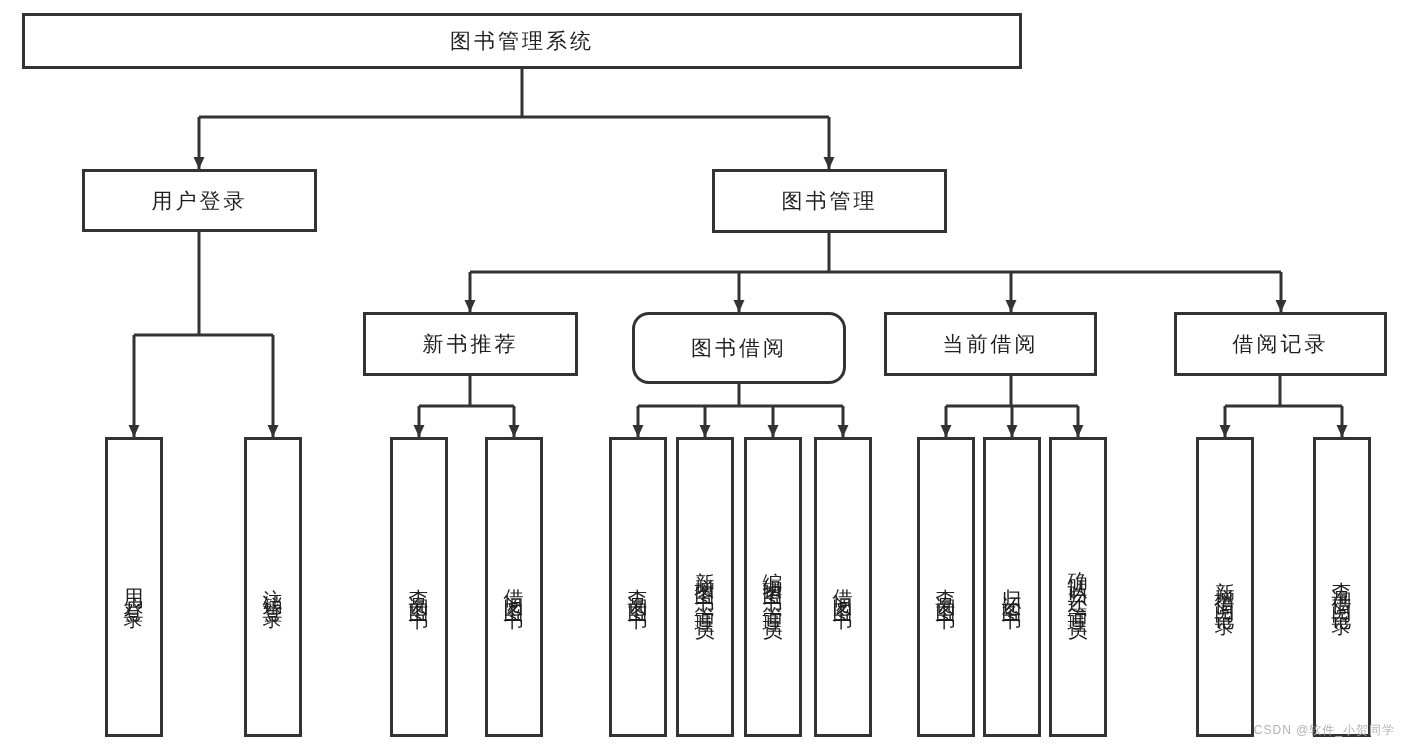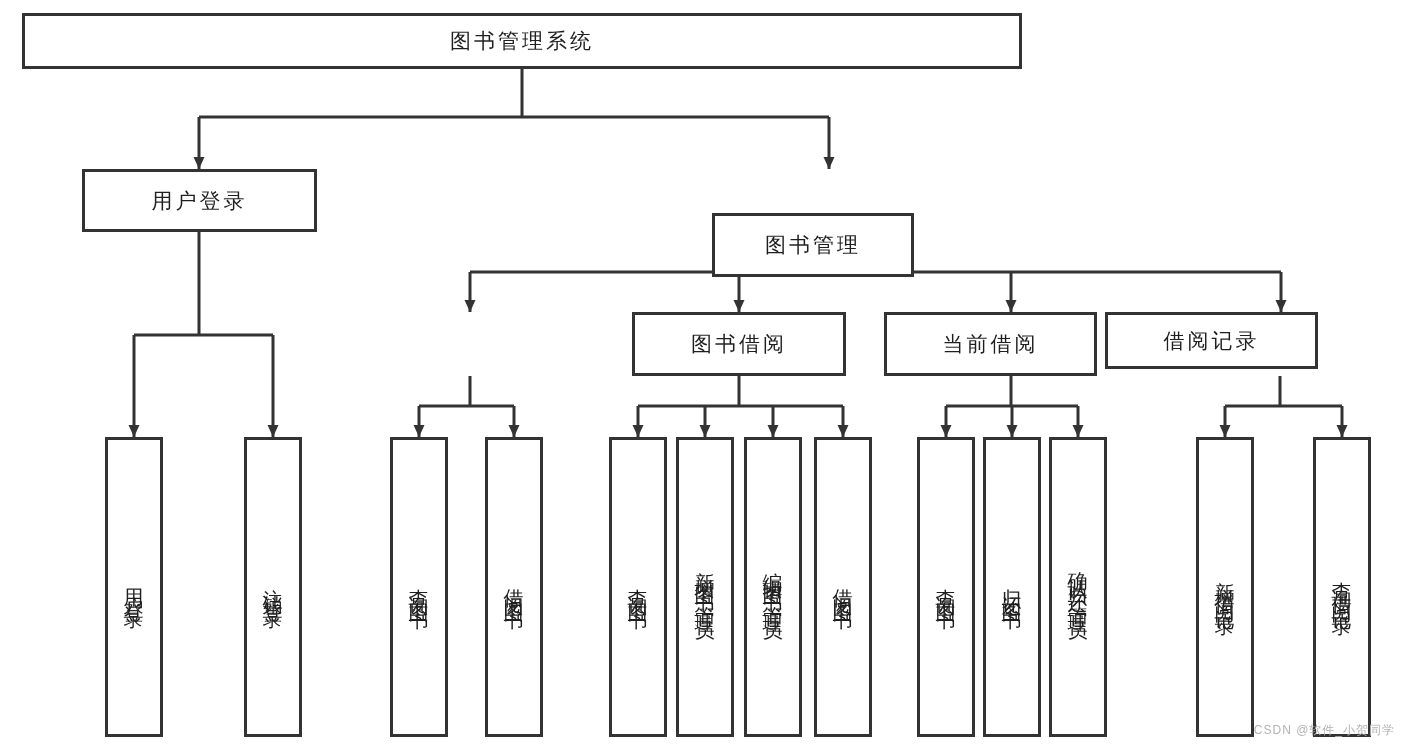--- a/index.html
+++ b/index.html
@@ -37,25 +37,25 @@
     writing-mode:vertical-rl;
     text-orientation:mixed;
     font-size:20px;
     letter-spacing:7px;
     line-height:1;
     white-space:nowrap;
   }
   
   .n-root{left:22px;top:13px;width:1000px;height:56px;}
   .n-l2a{left:82px;top:169px;width:235px;height:63px;}
-  .n-l2b{left:712px;top:169px;width:202px;height:64px;margin-top:44px;}
+  .n-l2b{left:712px;top:169px;width:235px;height:64px;}
   .n-l3a{left:363px;top:312px;width:215px;height:64px;}
-  .n-l3b{left:632px;top:312px;width:214px;height:64px;}
+  .n-l3b{left:632px;top:312px;width:214px;height:72px;border-radius:17px;}
   .n-l3c{left:884px;top:312px;width:213px;height:64px;}
-  .n-l3d{left:1105px;top:312px;width:213px;height:57px;}
+  .n-l3d{left:1174px;top:312px;width:213px;height:64px;}
   
   .f1{left:105px;}  .f2{left:244px;}  .f3{left:390px;}  .f4{left:485px;}
   .f5{left:609px;}  .f6{left:676px;}  .f7{left:744px;}  .f8{left:814px;}
   .f9{left:917px;}  .f10{left:983px;} .f11{left:1049px;}
   .f12{left:1196px;}.f13{left:1313px;}
   .watermark{
     position:absolute;
     right:10px;bottom:8px;
     font-size:12px;
     letter-spacing:1px;
@@ -111,20 +111,23 @@
     <span class="lbl">图书管理系统</span>
   </div>
 
   <div class="node n-l2a">
     <span class="lbl">用户登录</span>
   </div>
   <div class="node n-l2b">
     <span class="lbl">图书管理</span>
   </div>
 
+  <div class="node n-l3a">
+    <span class="lbl">新书推荐</span>
+  </div>
   <div class="node n-l3b">
     <span class="lbl">图书借阅</span>
   </div>
   <div class="node n-l3c">
     <span class="lbl">当前借阅</span>
   </div>
   <div class="node n-l3d">
     <span class="lbl">借阅记录</span>
   </div>
 

